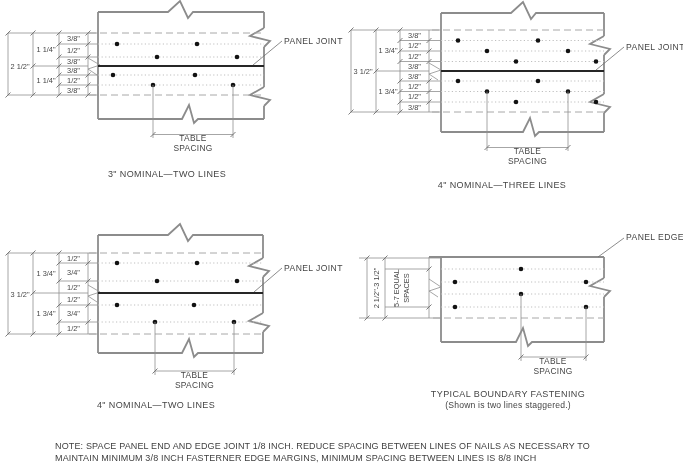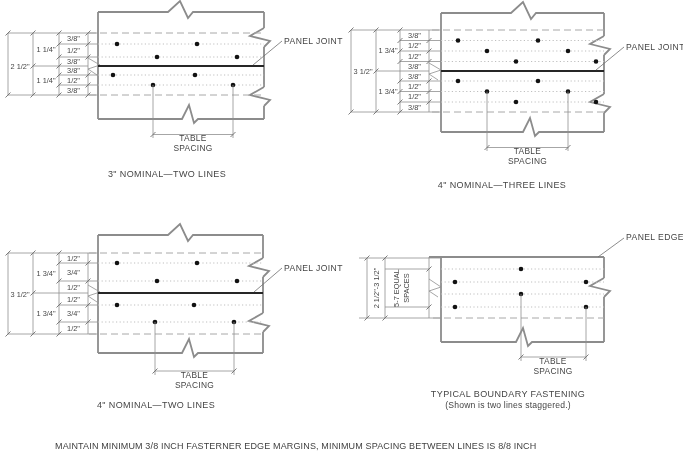--- a/index.html
+++ b/index.html
@@ -348,16 +348,17 @@
     <text class="lbl" text-anchor="middle" transform="translate(58,78) rotate(-90)">5-7 EQUAL</text>
     <text class="lbl" text-anchor="middle" transform="translate(68,78) rotate(-90)">SPACES</text>
     <text class="call" x="285" y="30">PANEL EDGE</text>
     <text class="tsp" text-anchor="middle" x="212" y="153.5">TABLE</text>
     <text class="tsp" text-anchor="middle" x="212" y="163.5">SPACING</text>
     <text class="ttl" text-anchor="middle" x="167" y="187">TYPICAL BOUNDARY FASTENING</text>
     <text class="subttl" text-anchor="middle" x="167" y="197.5">(Shown is two lines staggered.)</text>
   </svg>
 
   <div id="note">
+    <div>NOTE: SPACE PANEL END AND EDGE JOINT 1/8 INCH. REDUCE SPACING BETWEEN LINES OF NAILS AS NECESSARY TO</div>
     <div>MAINTAIN MINIMUM 3/8 INCH FASTERNER EDGE MARGINS, MINIMUM SPACING BETWEEN LINES IS 8/8 INCH</div>
   </div>
 
 </div>
 
 </body></html>

